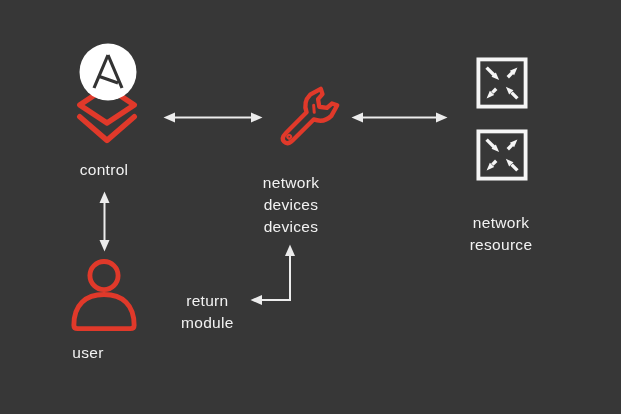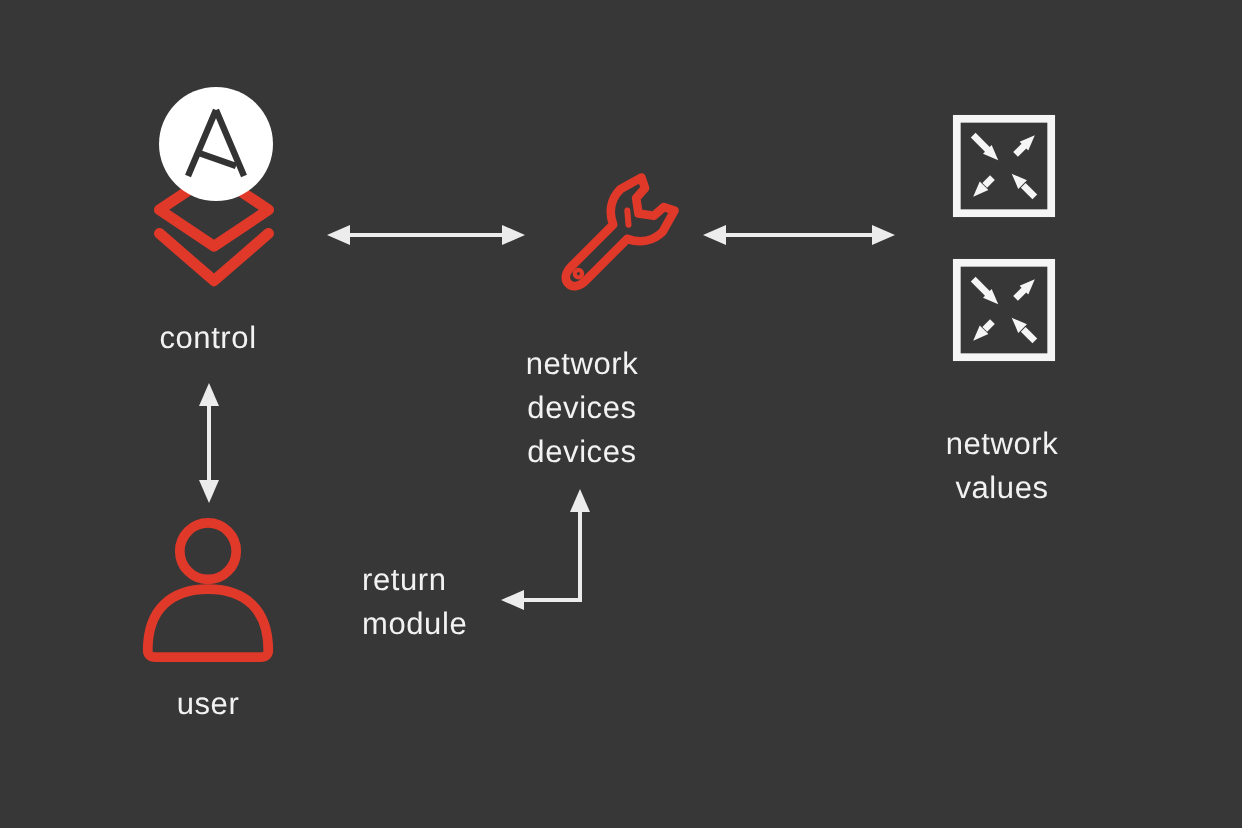--- a/index.html
+++ b/index.html
@@ -104,46 +104,46 @@
       <polygon class="white-fill" points="43,11 39.6,18.9 35.1,14.4"></polygon>
       <line class="white-stroke" x1="21" y1="33" x2="17" y2="37" stroke-width="3.5"></line>
       <polygon class="white-fill" points="11,43 18.9,39.5 14.4,35"></polygon>
       <line class="white-stroke" x1="43" y1="43" x2="37" y2="37" stroke-width="3.5"></line>
       <polygon class="white-fill" points="31,31 38.9,34.4 34.4,38.9"></polygon>
     </svg>
   </div>
 
   <div class="abs label center" style="left:441px; top:212px; width:120px;">
     <div>network</div>
-    <div>values</div>
+    <div>resource</div>
   </div>
 
   <div class="abs" style="left:97px; top:191px;">
     <svg width="15" height="61" viewBox="0 0 15 61">
       <line class="arrow-stroke" x1="7.5" y1="9" x2="7.5" y2="52" stroke-width="2"></line>
       <polygon class="arrow-fill" points="7.5,0.5 2.5,12 12.5,12"></polygon>
       <polygon class="arrow-fill" points="7.5,60.5 2.5,49 12.5,49"></polygon>
     </svg>
   </div>
 
   <div class="abs" style="left:69px; top:259px;">
     <svg width="70" height="74" viewBox="0 0 72 76">
       <circle class="red-stroke" cx="36" cy="17" r="14.5" stroke-width="5"></circle>
       <path class="red-stroke" d="M5,68 C5,47 17,36.5 36,36.5 C55,36.5 67,47 67,68 Q67,71.5 63,71.5 L9,71.5 Q5,71.5 5,68 Z" stroke-width="5" stroke-linejoin="round"></path>
     </svg>
   </div>
 
-  <div class="abs label center" style="left:45px; top:342px; width:118px;text-align:center;">user</div>
+  <div class="abs label center" style="left:29px; top:342px; width:118px;text-align:center;">user</div>
 
   <div class="abs" style="left:249px; top:243px;">
     <svg width="48" height="64" viewBox="0 0 48 64">
       <polyline class="arrow-stroke" points="41,12 41,57 10,57" stroke-width="2"></polyline>
       <polygon class="arrow-fill" points="41,1.5 36,13 46,13"></polygon>
       <polygon class="arrow-fill" points="1.5,57 13,52 13,62"></polygon>
     </svg>
   </div>
 
-  <div class="abs label" style="left:181px; top:280px;">
+  <div class="abs label" style="left:181px; top:290px;text-align:center;">
     <div>return</div>
     <div>module</div>
   </div>
 
 </div>
 
 </body></html>

